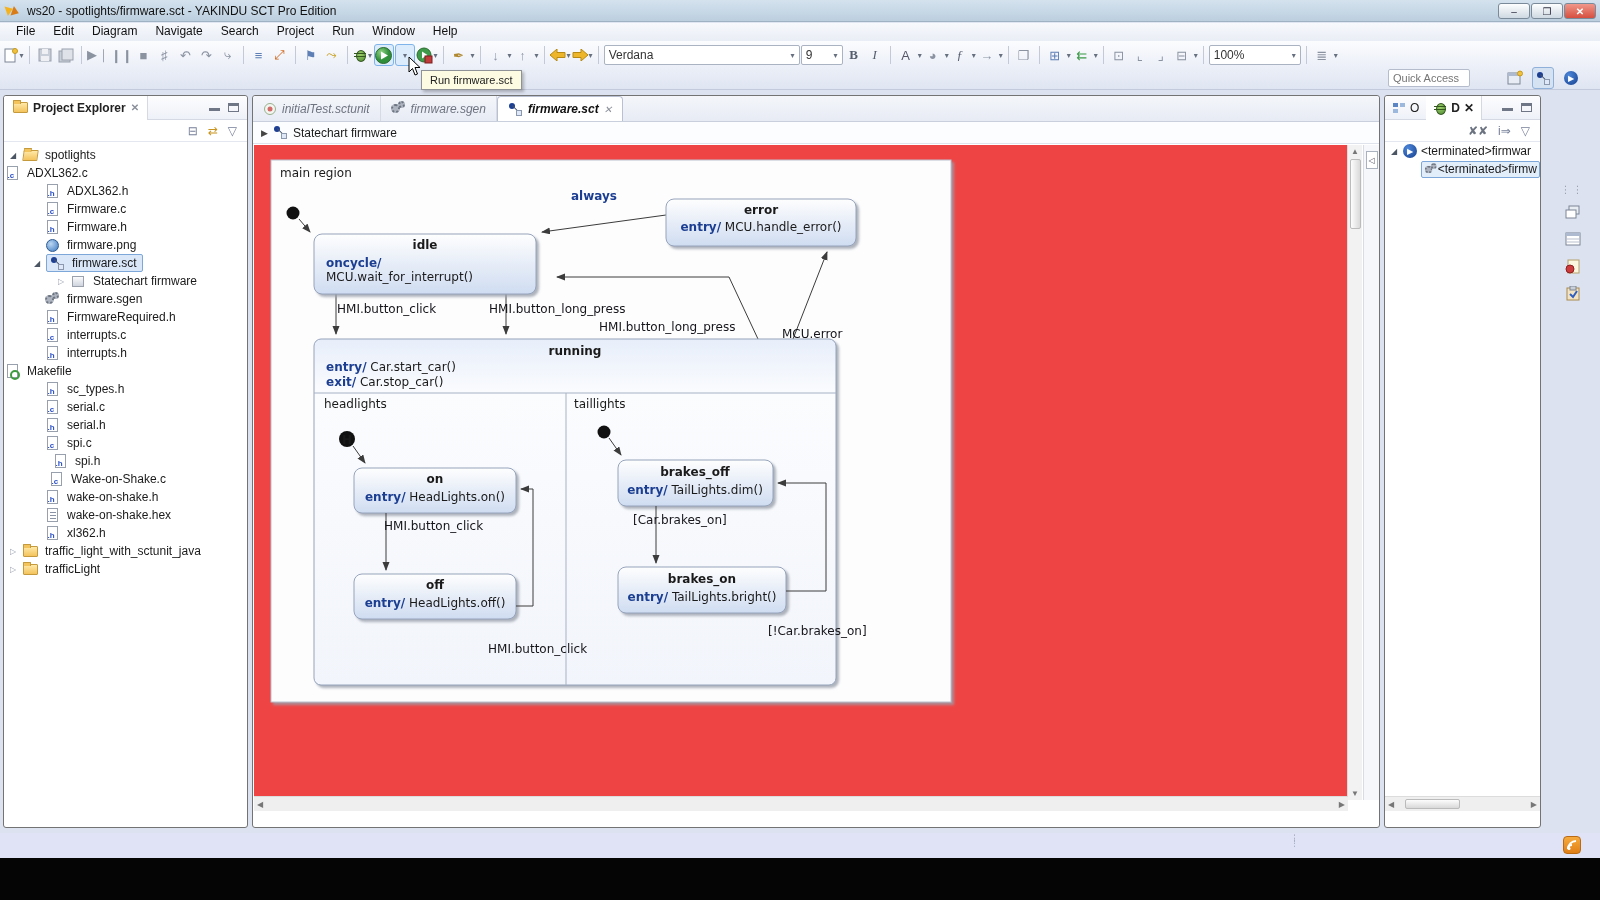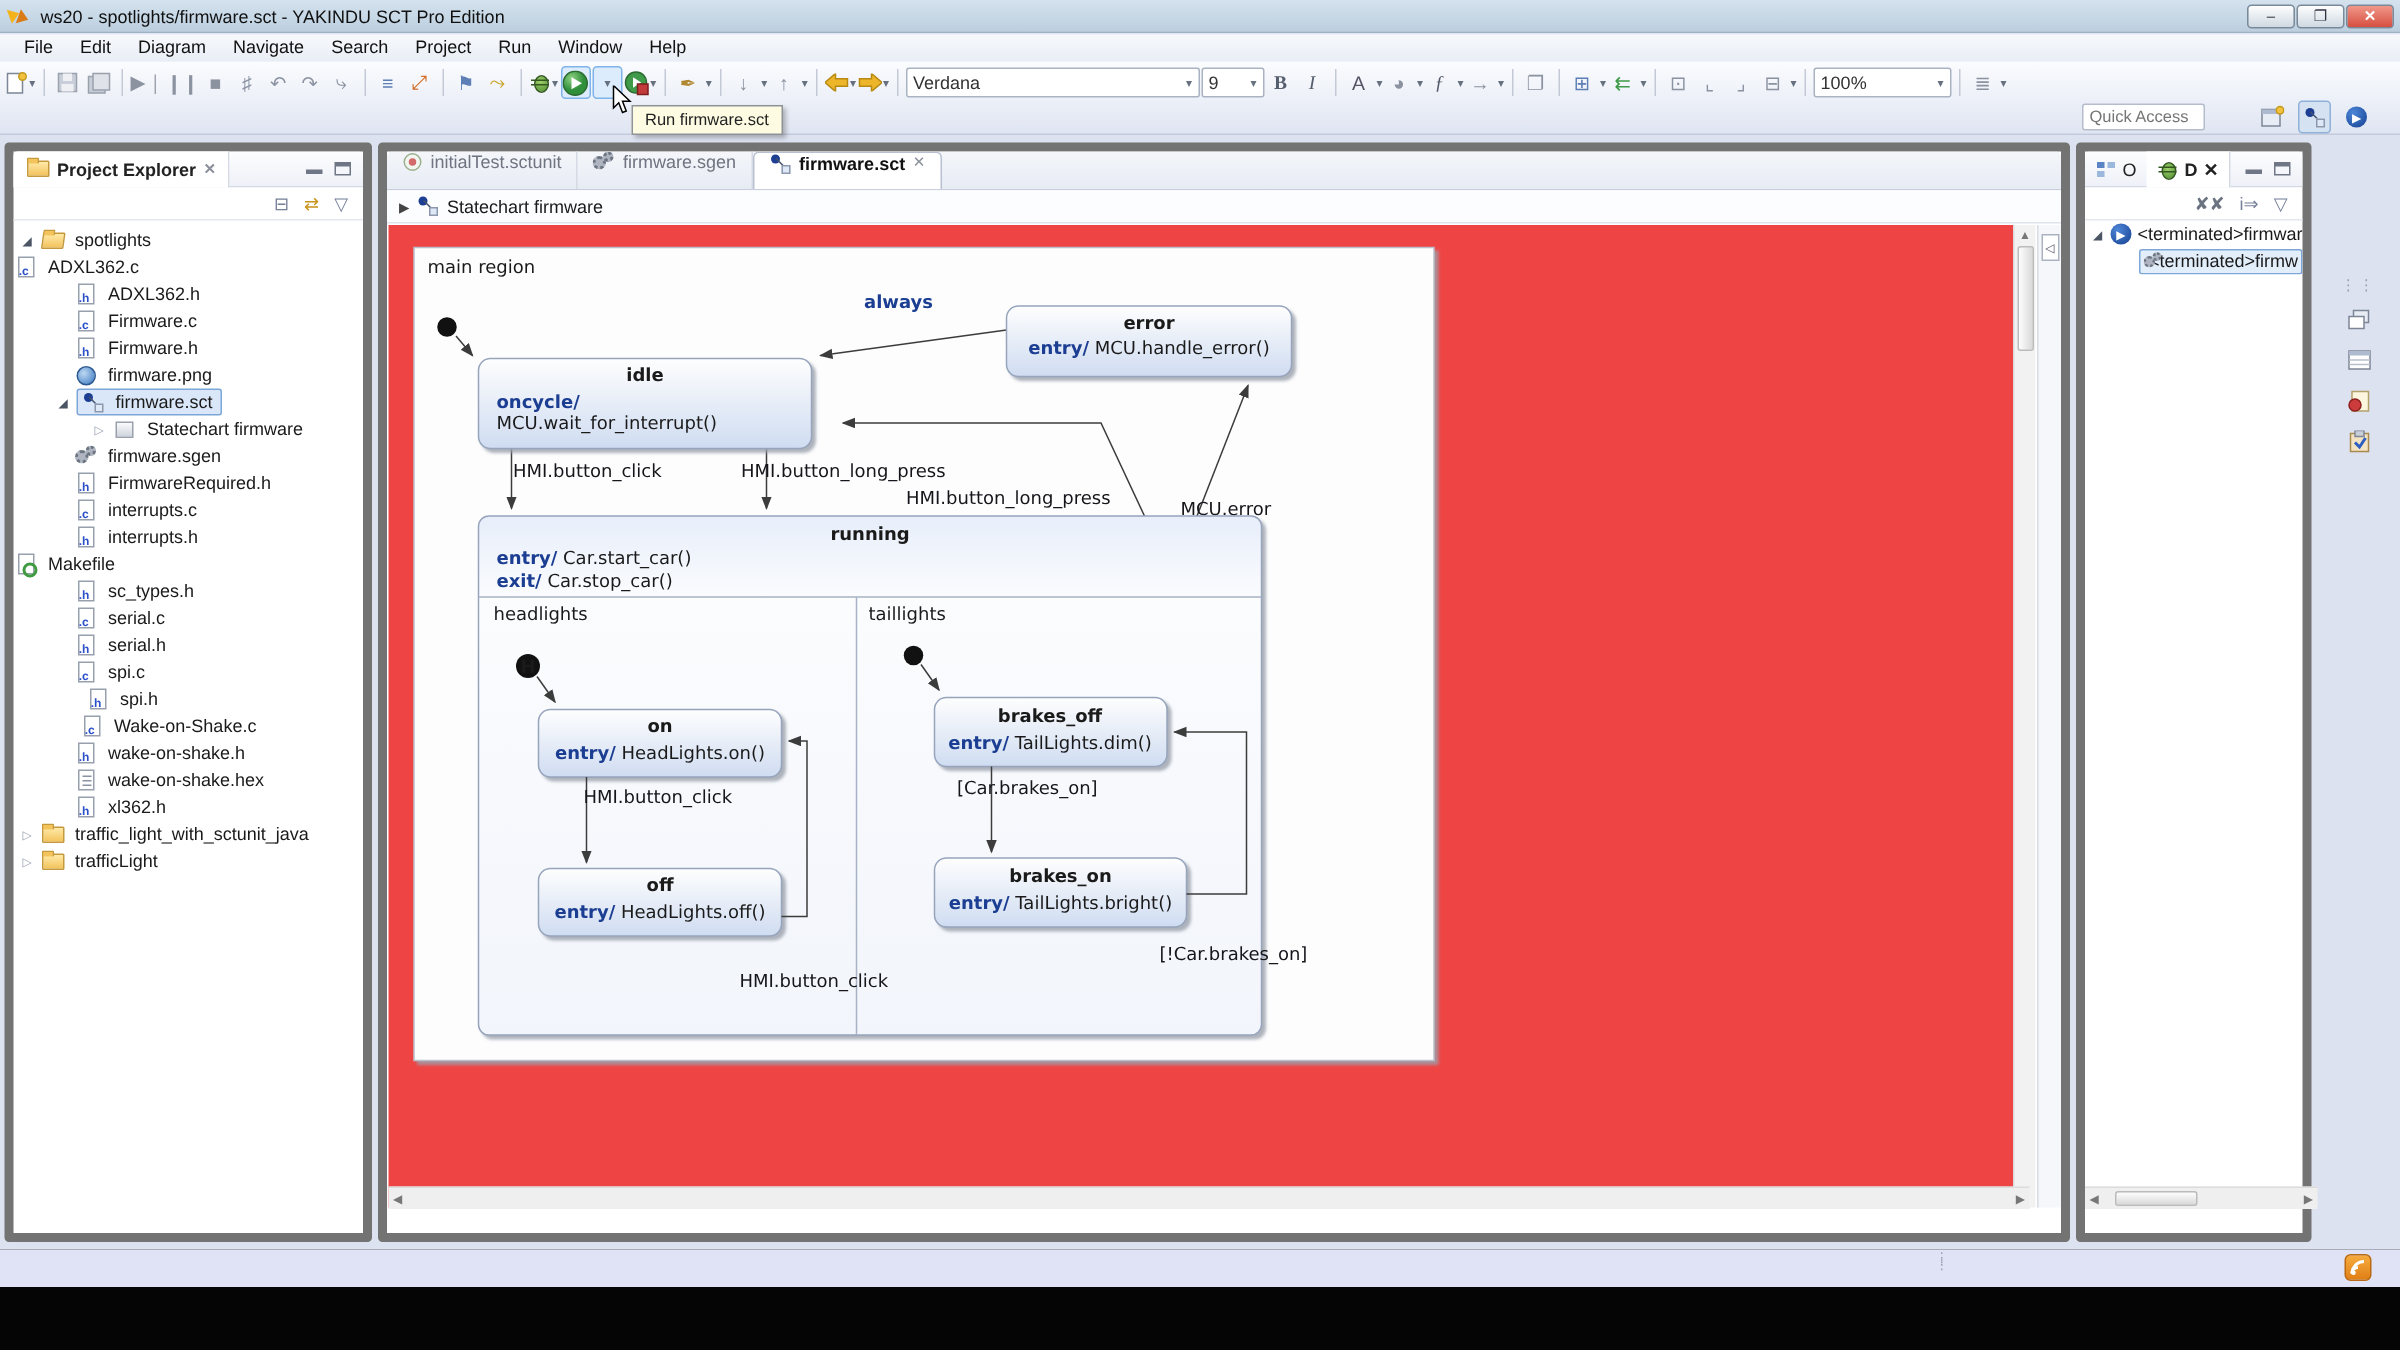--- a/index.html
+++ b/index.html
@@ -53,21 +53,21 @@
   .persp .pbtn.pressed { background:#d5e2f2; border:1px solid #8fb0d8; }
 
   
   .tooltip { position:absolute; left:421px; top:70px; height:20px; padding:3px 8px;
     background:#fdfce3; border:1px solid #8f9397; box-shadow:2px 2px 3px rgba(0,0,0,.25);
     font-size:11px; color:#222; z-index:60; }
   .cursor { position:absolute; left:408px; top:57px; z-index:61; }
 
   
   .workbench { position:absolute; left:0; top:90px; width:1600px; height:743px; background:#dde2f0; }
-  .panel { position:absolute; background:#fff; border:6px solid #737373; border-radius:3px; }
+  .panel { position:absolute; background:#fff; border:1px solid #737373; border-radius:3px; }
 
   
   .vhdr { height:24px; border-bottom:1px solid #d4d9e4; background:linear-gradient(#fdfdfe,#eef1f8);
     display:flex; align-items:center; border-radius:3px 3px 0 0; }
   .vtab { height:24px; display:flex; align-items:center; gap:5px; padding:0 8px;
     background:#fff; border-right:1px solid #d4d9e4; border-radius:3px 0 0 0; font-weight:bold; color:#222; }
   .vtab .x { color:#8a8f9a; font-size:10px; }
   .vhdr-btns { margin-left:auto; display:flex; gap:8px; padding-right:8px; }
   .mini { width:11px; height:9px; border:1px solid #6f7786; border-top:3px solid #6f7786; }
   .minib { width:11px; height:3px; background:#6f7786; margin-top:5px; }
@@ -111,22 +111,22 @@
   .graysq { width:12px; height:11px; background:linear-gradient(#fafbfc,#cfd4dd); border:1px solid #9aa1ad; }
   .gears { position:relative; width:15px; height:15px; }
   .gears i { position:absolute; border-radius:50%; border:2px dotted #6d7582; background:#aeb5c0; }
   .gears .g1 { left:0; top:3px; width:9px; height:9px; }
   .gears .g2 { left:7px; top:0px; width:7px; height:7px; }
 
   
   .editor { left:252px; top:5px; width:1128px; height:733px; }
   .etabs { height:26px; background:linear-gradient(#f4f6fa,#e7ebf4); border-bottom:1px solid #c9cfdd;
     border-radius:3px 3px 0 0; display:flex; align-items:flex-end; }
-  .etab { height:25px; display:flex; gap:5px; padding:0 10px; color:#6e7480;
-    border-right:1px solid #d5dae4; }
+  .etab { height:25px; display:flex; align-items:center; gap:5px; padding:0 10px; color:#6e7480;
+    border-right:1px solid #d5dae4;font-style:italic; }
   .etab.active { background:#fff; color:#111; border:1px solid #b9c0d1; border-bottom:none;
     border-radius:4px 4px 0 0; font-weight:bold; }
   .etab .x { font-size:10px; color:#8a8f9a; font-weight:normal; }
   .breadcrumb { height:22px; display:flex; align-items:center; gap:5px; padding-left:8px;
     background:#fcfdfe; border-bottom:1px solid #dfe3ec; }
   .bc-arrow { font-size:9px; color:#444; }
   .canvas { position:absolute; left:1px; top:49px; width:1094px; height:655px; background:#ef4444; overflow:hidden; }
 
   
   .vscroll { position:absolute; right:17px; top:49px; width:15px; height:655px; background:#f2f2f2; border-left:1px solid #dcdcdc; }

